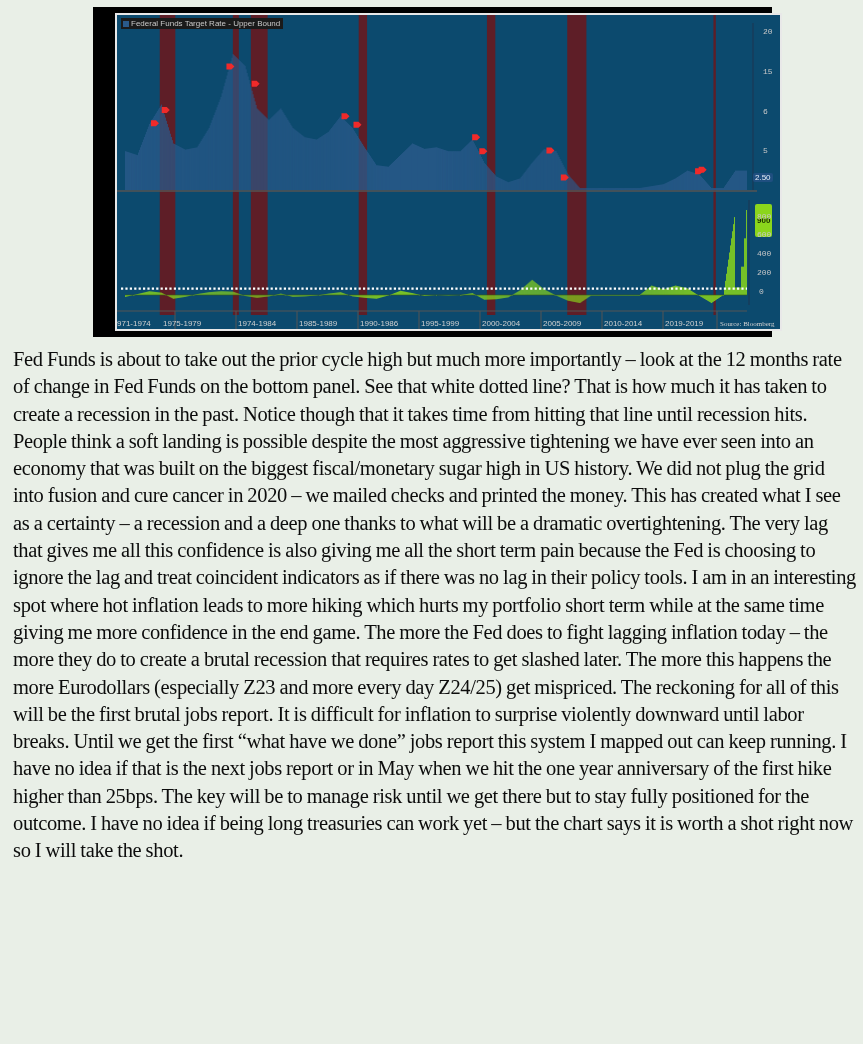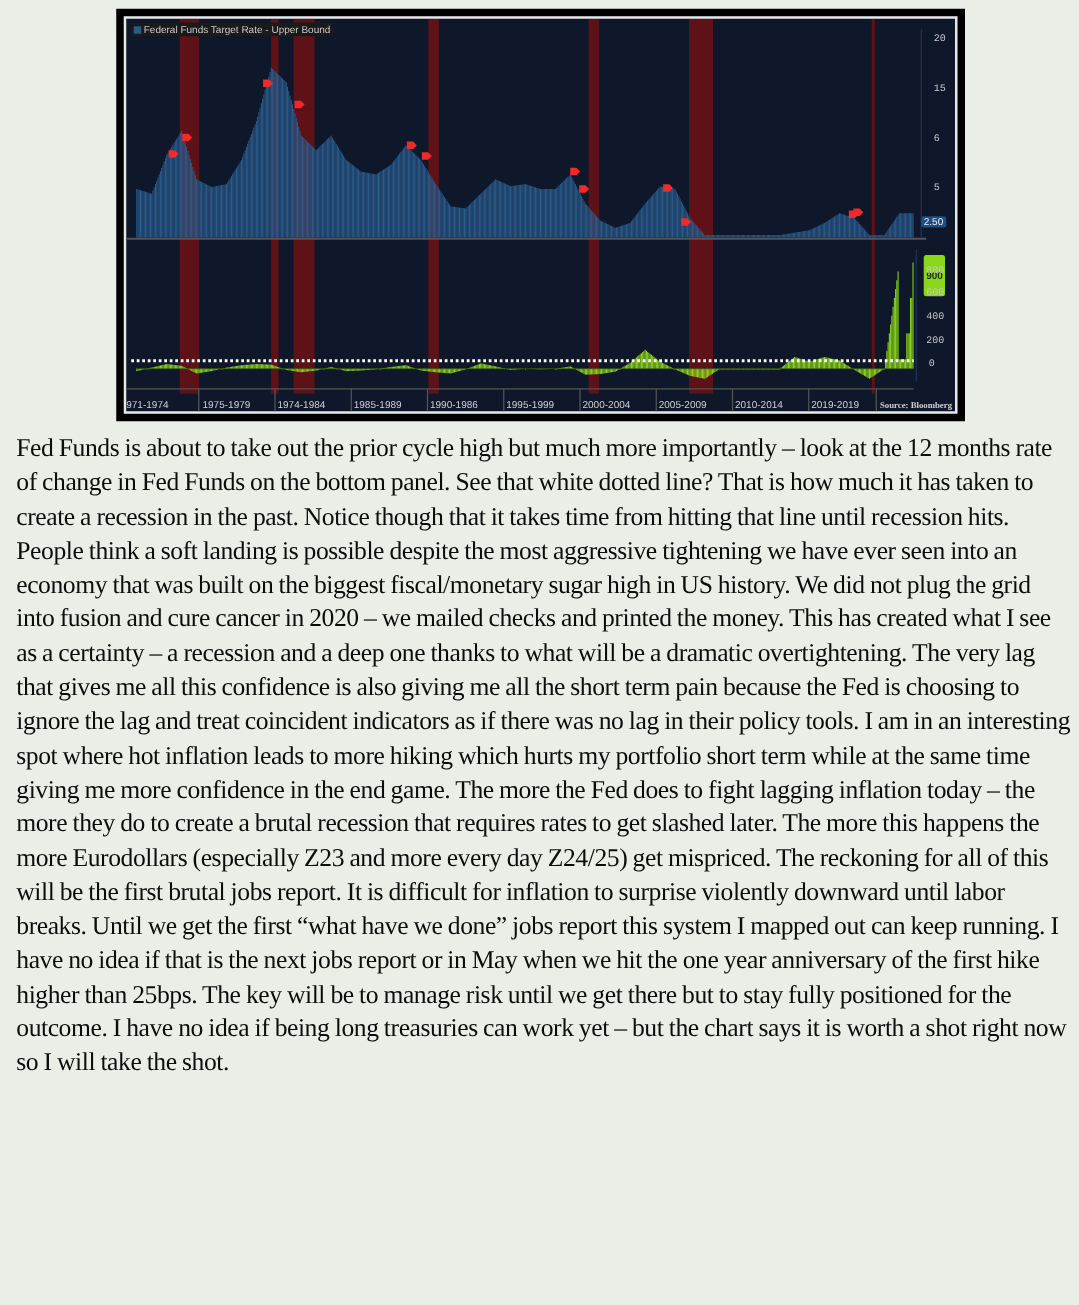--- a/index.html
+++ b/index.html
@@ -8,22 +8,23 @@
     background: #e9efe7;
     font-family: "Liberation Serif", "DejaVu Serif", serif;
     position: relative;
   }
   .frame {
     position: absolute; left: 93px; top: 7px; width: 679px; height: 330px;
     background: #000; box-sizing: border-box; padding: 6px;
   }
   .inner {
     position: relative; width: 100%; height: 100%;
-    border: 2px solid #e8e8e8; box-sizing: border-box; background: #0f172a;
+    border: 2px solid #e8e8e8; box-sizing: border-box; background: #0c4a6e;
     overflow: hidden;
+    margin-left: 16px;
   }
   svg { display: block; }
   .legend {
     position: absolute; left: 4px; top: 3px;
     font-family: "Liberation Sans", "DejaVu Sans", sans-serif;
     font-size: 8px; color: #c9c9c9; background: #1a1a1a; padding: 1px 3px 1px 2px;
   }
   .legend .sw { display: inline-block; width: 6px; height: 6px; background: #2a5a8a; margin-right: 2px; vertical-align: middle; }
   .panel-title {
     position: absolute; left: 4px; top: 182px;
@@ -43,21 +44,21 @@
   .axis-lbl {
     position: absolute; font-family: Liberation Mono, monospace;
     font-size: 8px; color: #c8c8c8; text-align: center;
   }
   .period {
     position: absolute; top: 304px; font-family: "Liberation Sans", "DejaVu Sans", sans-serif;
     font-size: 8px; color: #d0d0d0; white-space: nowrap;
   }
   .source {
     position: absolute; left: 603px; top: 305px;
-    font-family: "Liberation Serif", "DejaVu Serif", serif; font-size: 7px; color: #d0d0d0; font-weight: bold;
+    font-family: "Liberation Serif", "DejaVu Serif", serif; font-size: 7px; color: #d0d0d0; font-weight: normal;
   }
   .badge-blue {
     position: absolute; left: 636px; top: 158px;
     background: #1f4f80; color: #e6eef8; font-family: "Liberation Sans", "DejaVu Sans", sans-serif;
     font-size: 8px; padding: 0 2px; border-radius: 2px;
   }
   .badge-green {
     position: absolute; left: 638px; top: 189px;
     background: #8bd61c; color: #1b3100; font-family: "Liberation Sans", "DejaVu Sans", sans-serif;
     font-size: 8px; padding: 12px 2px; border-radius: 2px; font-weight: bold;
@@ -1373,21 +1374,21 @@
 
 
     <div class="badge-green">900</div>
     <div class="axis-lbl" style="left:640px;top:197px">800</div>
     <div class="axis-lbl" style="left:640px;top:215px">600</div>
     <div class="axis-lbl" style="left:640px;top:234px">400</div>
     <div class="axis-lbl" style="left:640px;top:253px">200</div>
     <div class="axis-lbl" style="left:642px;top:272px">0</div>
 
     <div class="period" style="left:0px">971-1974</div>
-    <div class="period" style="left:61px">1975-1979</div>
+    <div class="period" style="left:46px">1975-1979</div>
     <div class="period" style="left:121px">1974-1984</div>
     <div class="period" style="left:182px">1985-1989</div>
     <div class="period" style="left:243px">1990-1986</div>
     <div class="period" style="left:304px">1995-1999</div>
     <div class="period" style="left:365px">2000-2004</div>
     <div class="period" style="left:426px">2005-2009</div>
     <div class="period" style="left:487px">2010-2014</div>
     <div class="period" style="left:548px">2019-2019</div>
     <div class="source">Source: Bloomberg</div>
   </div>

